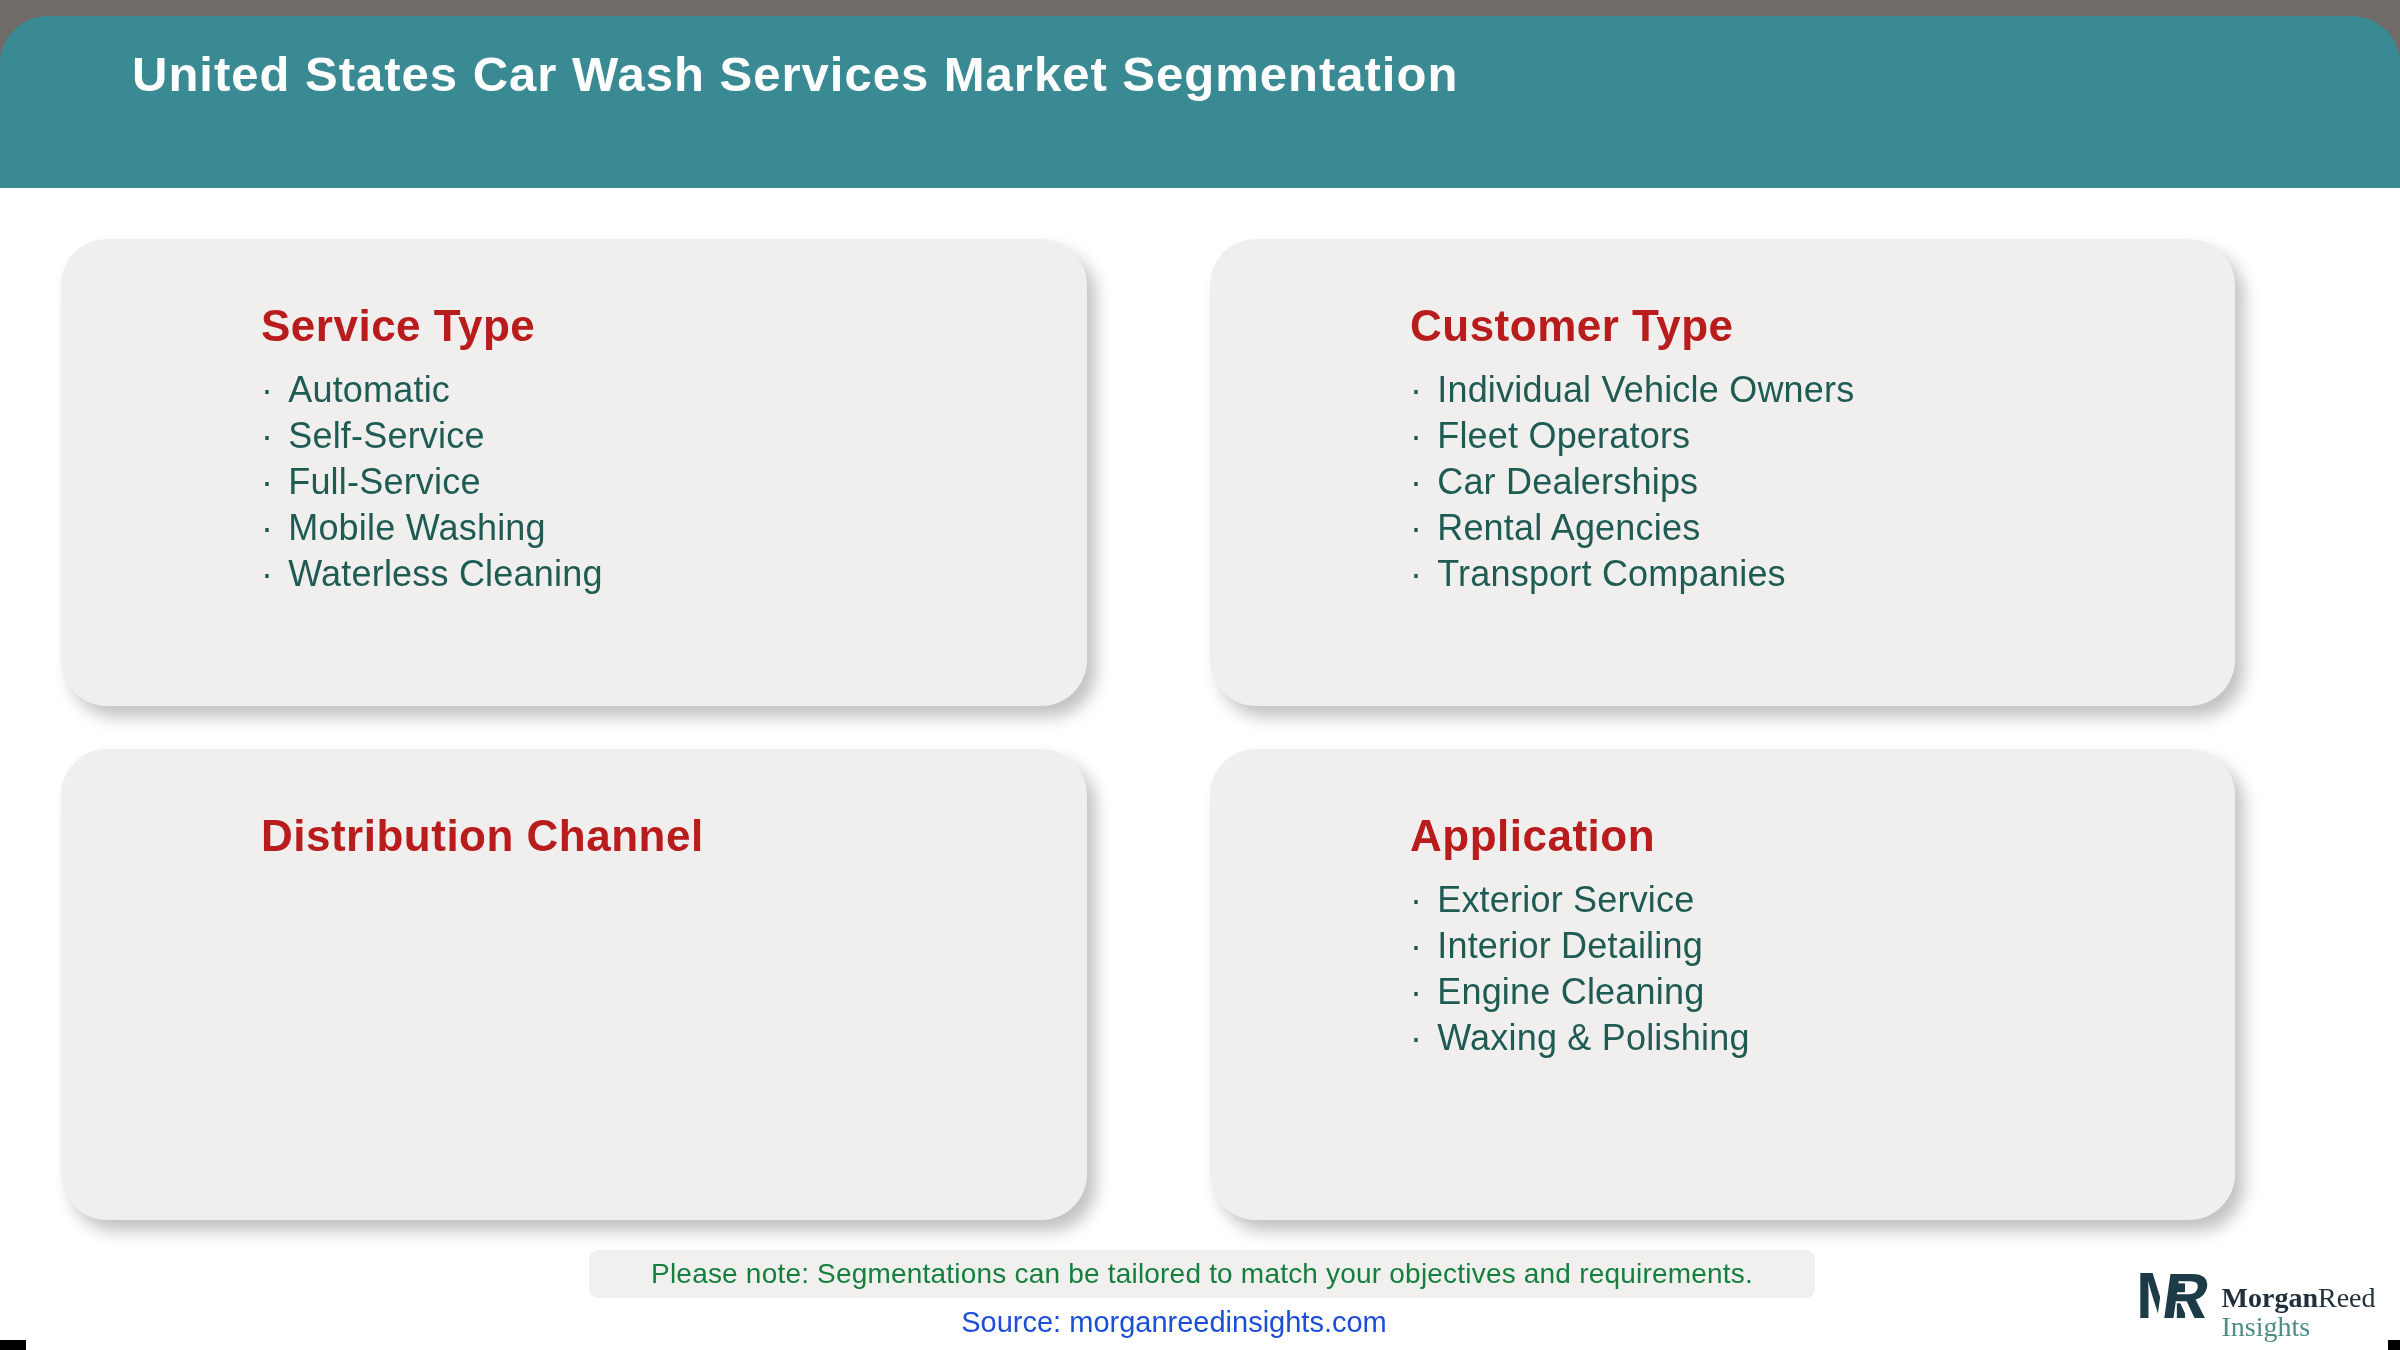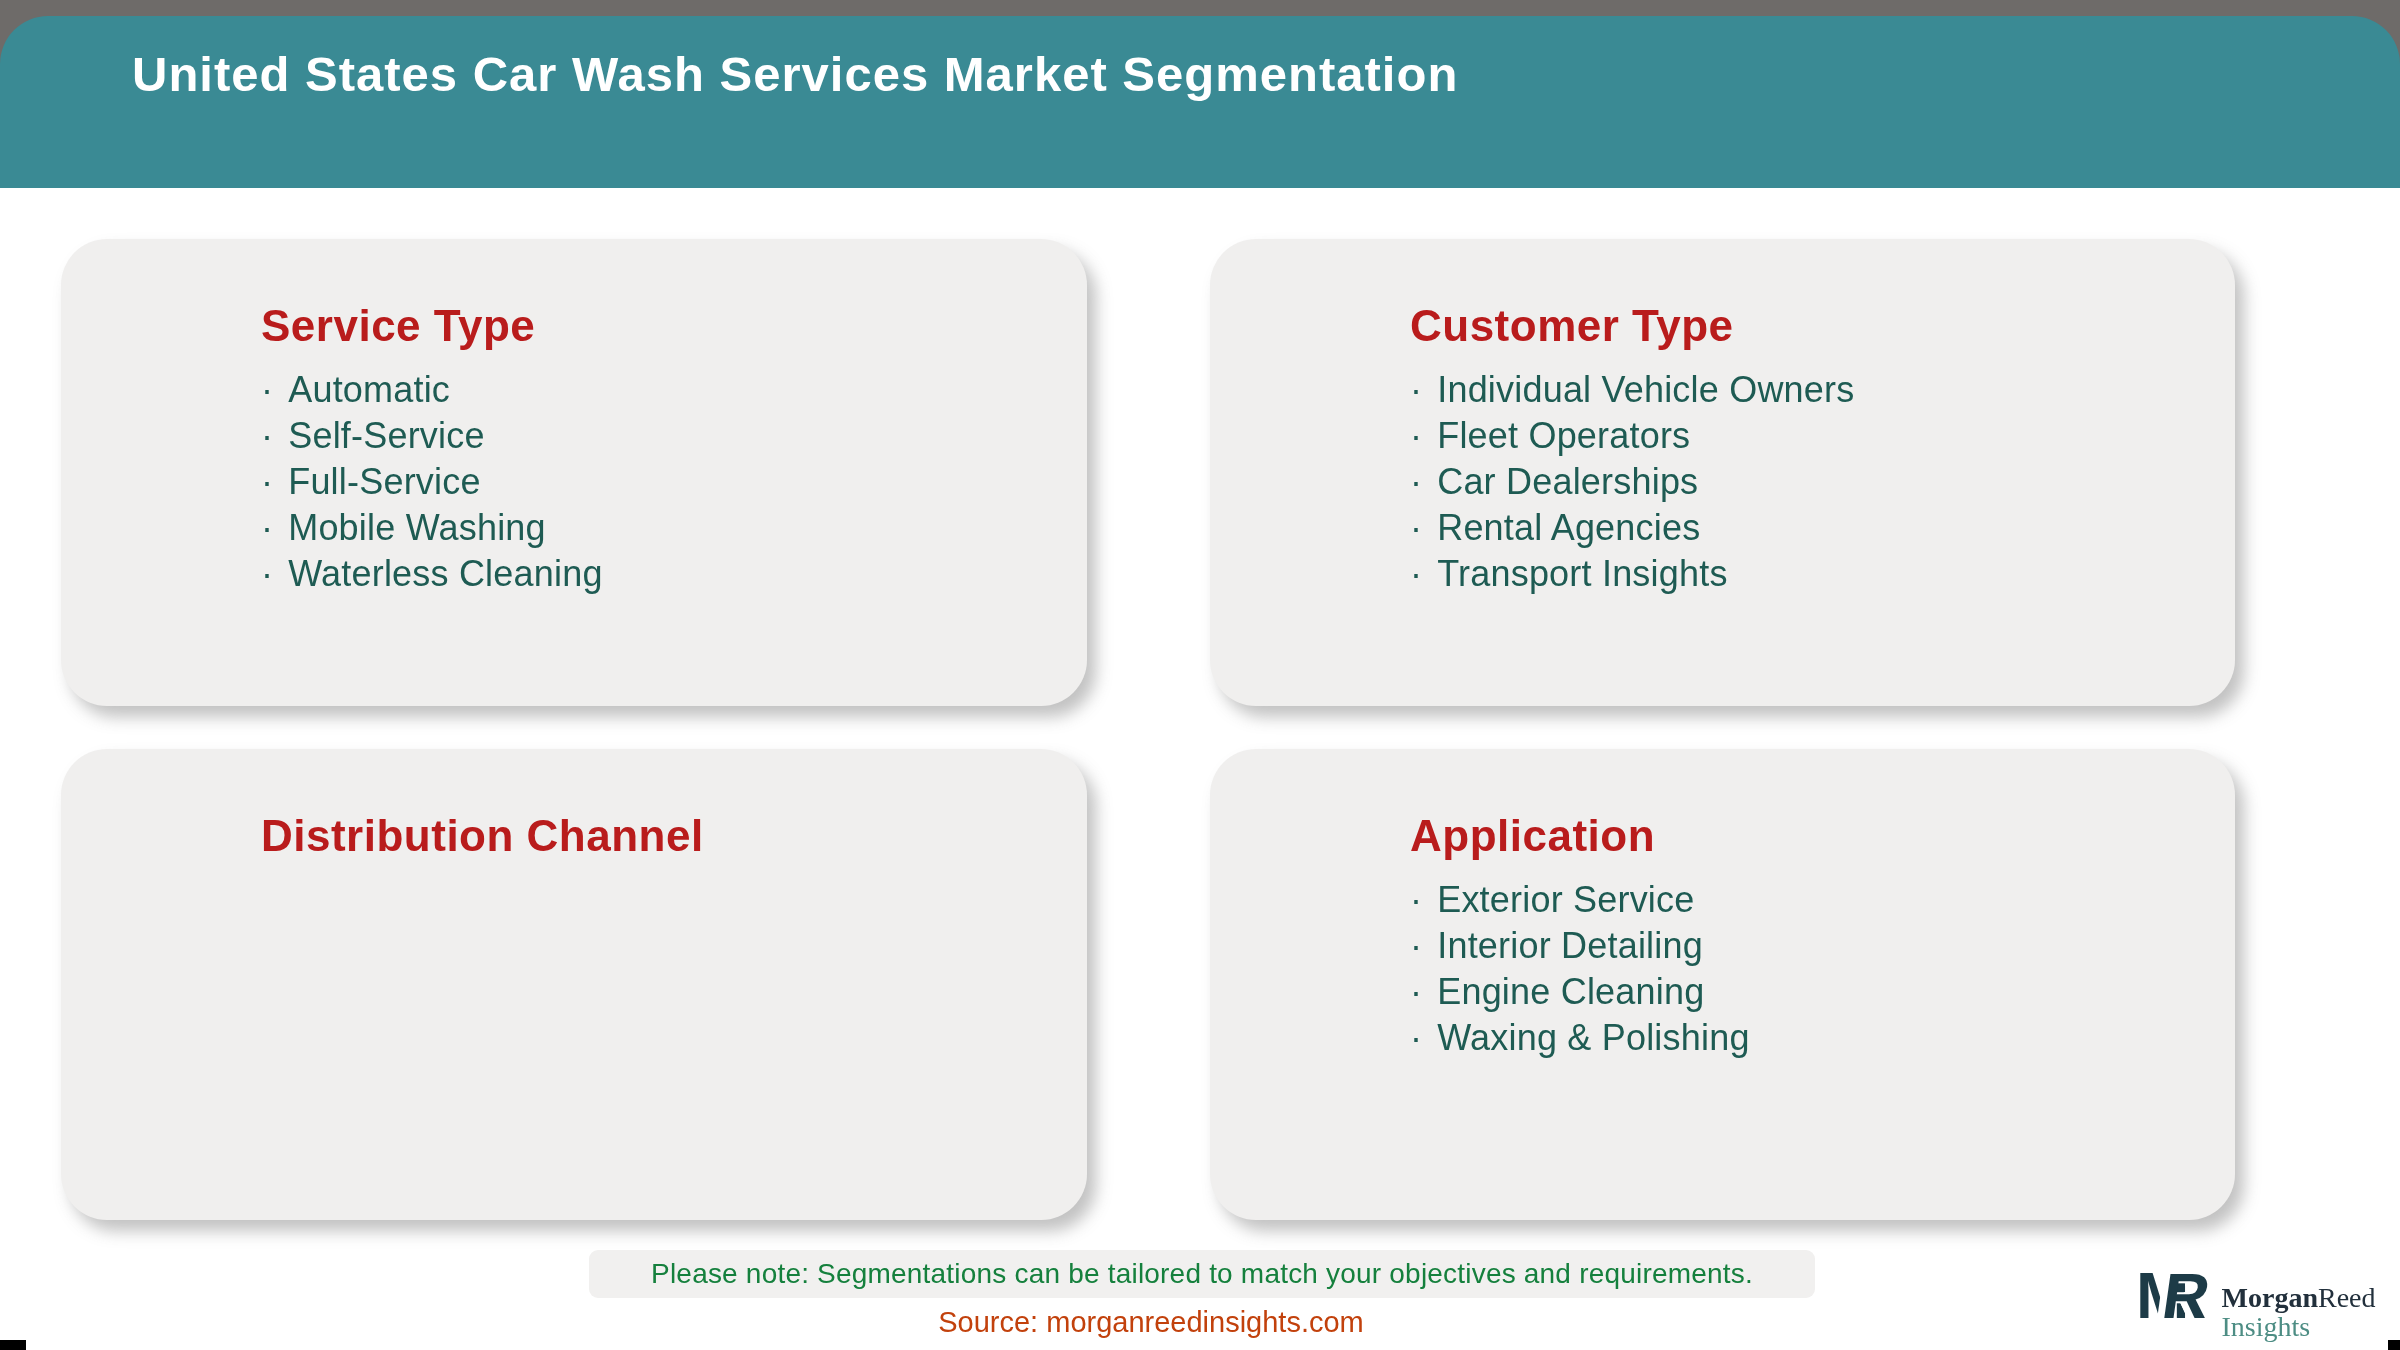--- a/index.html
+++ b/index.html
@@ -25,21 +25,21 @@
   .bullet-line{font-size:36px;line-height:46px;color:#1e5b53;letter-spacing:0.2px;white-space:nowrap;}
   .bullet-line .dot{margin-right:15px;}
 
   
   .note-bar{position:absolute;left:589px;top:1250px;width:1226px;height:48px;background:#f1f0ef;
             border-radius:9px;display:flex;align-items:center;justify-content:center;}
   .note-bar span{font-size:28px;color:#15803d;letter-spacing:0.2px;white-space:nowrap;}
 
   
   .source{position:absolute;left:0;top:1306px;width:2302px;text-align:center;
-          font-size:29px;color:#c2410c;}
+          font-size:29px;color:#1d4ed8;padding-left:23px;}
 
   
   .logo{position:absolute;left:2136px;top:1268px;display:flex;align-items:flex-start;}
   .monogram{font-family:"Liberation Sans",sans-serif;font-weight:800;font-size:64px;
             line-height:56px;color:#1d3b47;white-space:nowrap;}
   .monogram .r{display:inline-block;margin-left:-26px;transform:skewX(-8deg);
                text-shadow:-6px 2px 0 #ffffff,-6px -2px 0 #ffffff,-7px 0 0 #ffffff;}
   .logo-text{margin-left:12px;margin-top:16px;font-family:"Liberation Serif",serif;}
   .logo-name{font-size:28px;line-height:28px;color:#22303c;white-space:nowrap;}
   .logo-name .bold{font-weight:bold;}
@@ -75,21 +75,21 @@
   </div>
 
   <div class="card c2">
     <div class="card-inner">
       <h2>Customer Type</h2>
       <div>
           <div class="bullet-line"><span class="dot">·</span><span>Individual Vehicle Owners</span></div>
           <div class="bullet-line"><span class="dot">·</span><span>Fleet Operators</span></div>
           <div class="bullet-line"><span class="dot">·</span><span>Car Dealerships</span></div>
           <div class="bullet-line"><span class="dot">·</span><span>Rental Agencies</span></div>
-          <div class="bullet-line"><span class="dot">·</span><span>Transport Insights</span></div>
+          <div class="bullet-line"><span class="dot">·</span><span>Transport Companies</span></div>
         </div>
     </div>
   </div>
 
   <div class="card c3">
     <div class="card-inner">
       <h2>Distribution Channel</h2>
     </div>
   </div>
 

